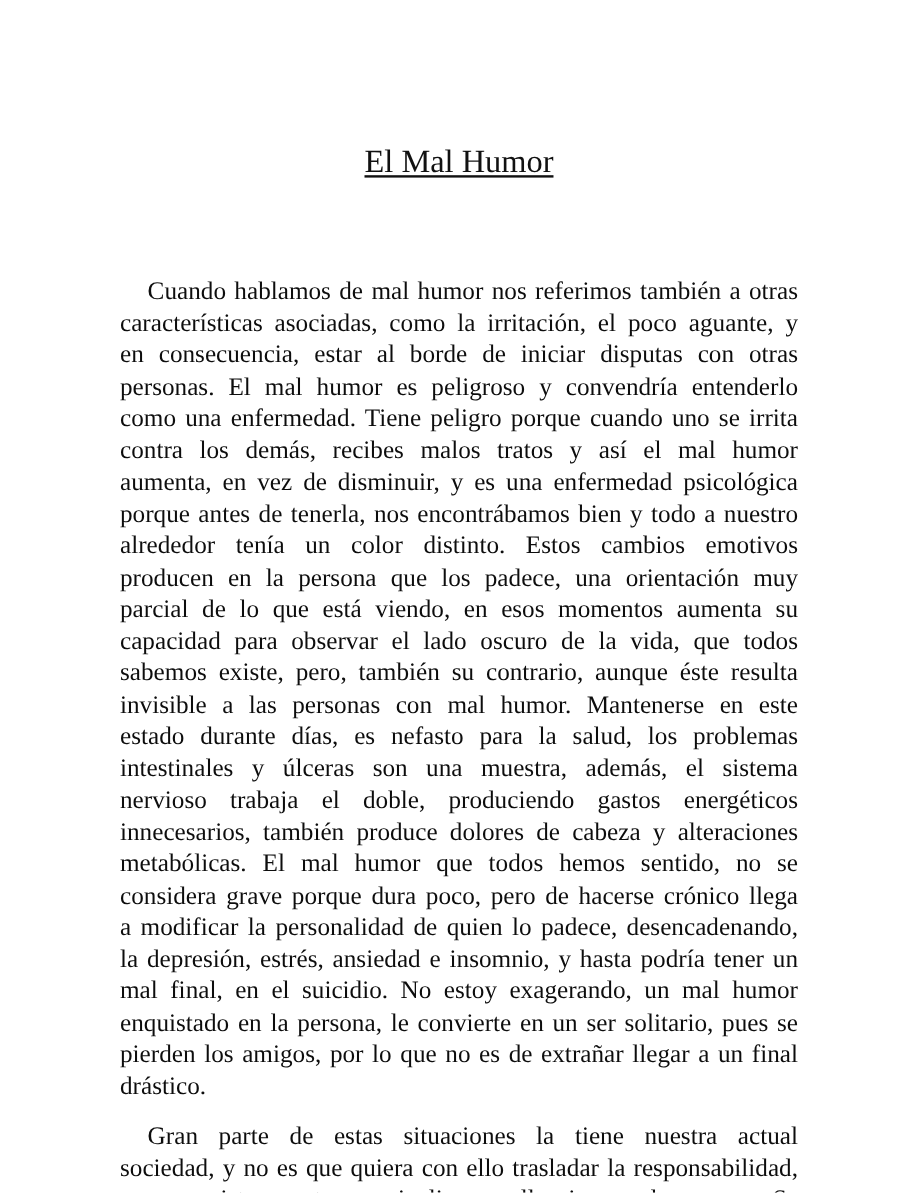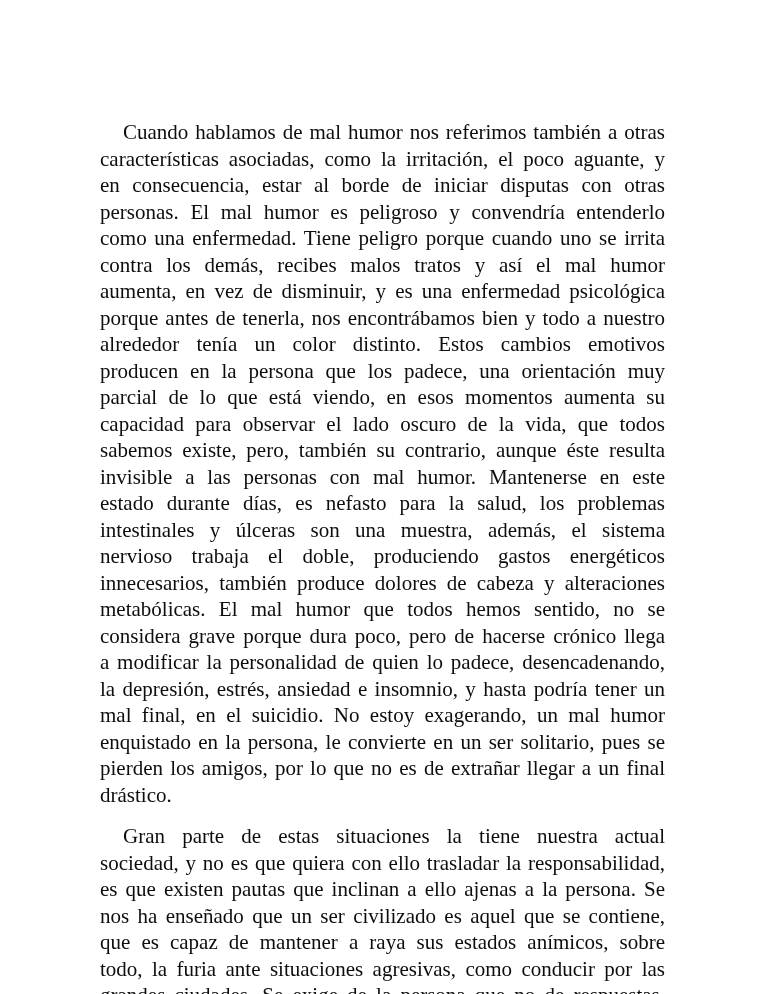--- a/index.html
+++ b/index.html
@@ -39,17 +39,18 @@
     word-spacing: 1.5px;
   }
   .doc-body p + p {
     margin-top: 15px;
   }
 </style>
 </head>
 <body>
 
 <div class="page">
+  <h1 class="doc-title">El Mal Humor</h1>
   <div class="doc-body">
     <p>Cuando hablamos de mal humor nos referimos también a otras características asociadas, como la irritación, el poco aguante, y en consecuencia, estar al borde de iniciar disputas con otras personas. El mal humor es peligroso y convendría entenderlo como una enfermedad. Tiene peligro porque cuando uno se irrita contra los demás, recibes malos tratos y así el mal humor aumenta, en vez de disminuir, y es una enfermedad psicológica porque antes de tenerla, nos encontrábamos bien y todo a nuestro alrededor tenía un color distinto. Estos cambios emotivos producen en la persona que los padece, una orientación muy parcial de lo que está viendo, en esos momentos aumenta su capacidad para observar el lado oscuro de la vida, que todos sabemos existe, pero, también su contrario, aunque éste resulta invisible a las personas con mal humor. Mantenerse en este estado durante días, es nefasto para la salud, los problemas intestinales y úlceras son una muestra, además, el sistema nervioso trabaja el doble, produciendo gastos energéticos innecesarios, también produce dolores de cabeza y alteraciones metabólicas. El mal humor que todos hemos sentido, no se considera grave porque dura poco, pero de hacerse crónico llega a modificar la personalidad de quien lo padece, desencadenando, la depresión, estrés, ansiedad e insomnio, y hasta podría tener un mal final, en el suicidio. No estoy exagerando, un mal humor enquistado en la persona, le convierte en un ser solitario, pues se pierden los amigos, por lo que no es de extrañar llegar a un final drástico.</p>
     <p>Gran parte de estas situaciones la tiene nuestra actual sociedad, y no es que quiera con ello trasladar la responsabilidad, es que existen pautas que inclinan a ello ajenas a la persona. Se nos ha enseñado que un ser civilizado es aquel que se contiene, que es capaz de mantener a raya sus estados anímicos, sobre todo, la furia ante situaciones agresivas, como conducir por las grandes ciudades. Se exige de la persona que no de respuestas, pero no se</p>
   </div>
 </div>
 
 </body></html>

